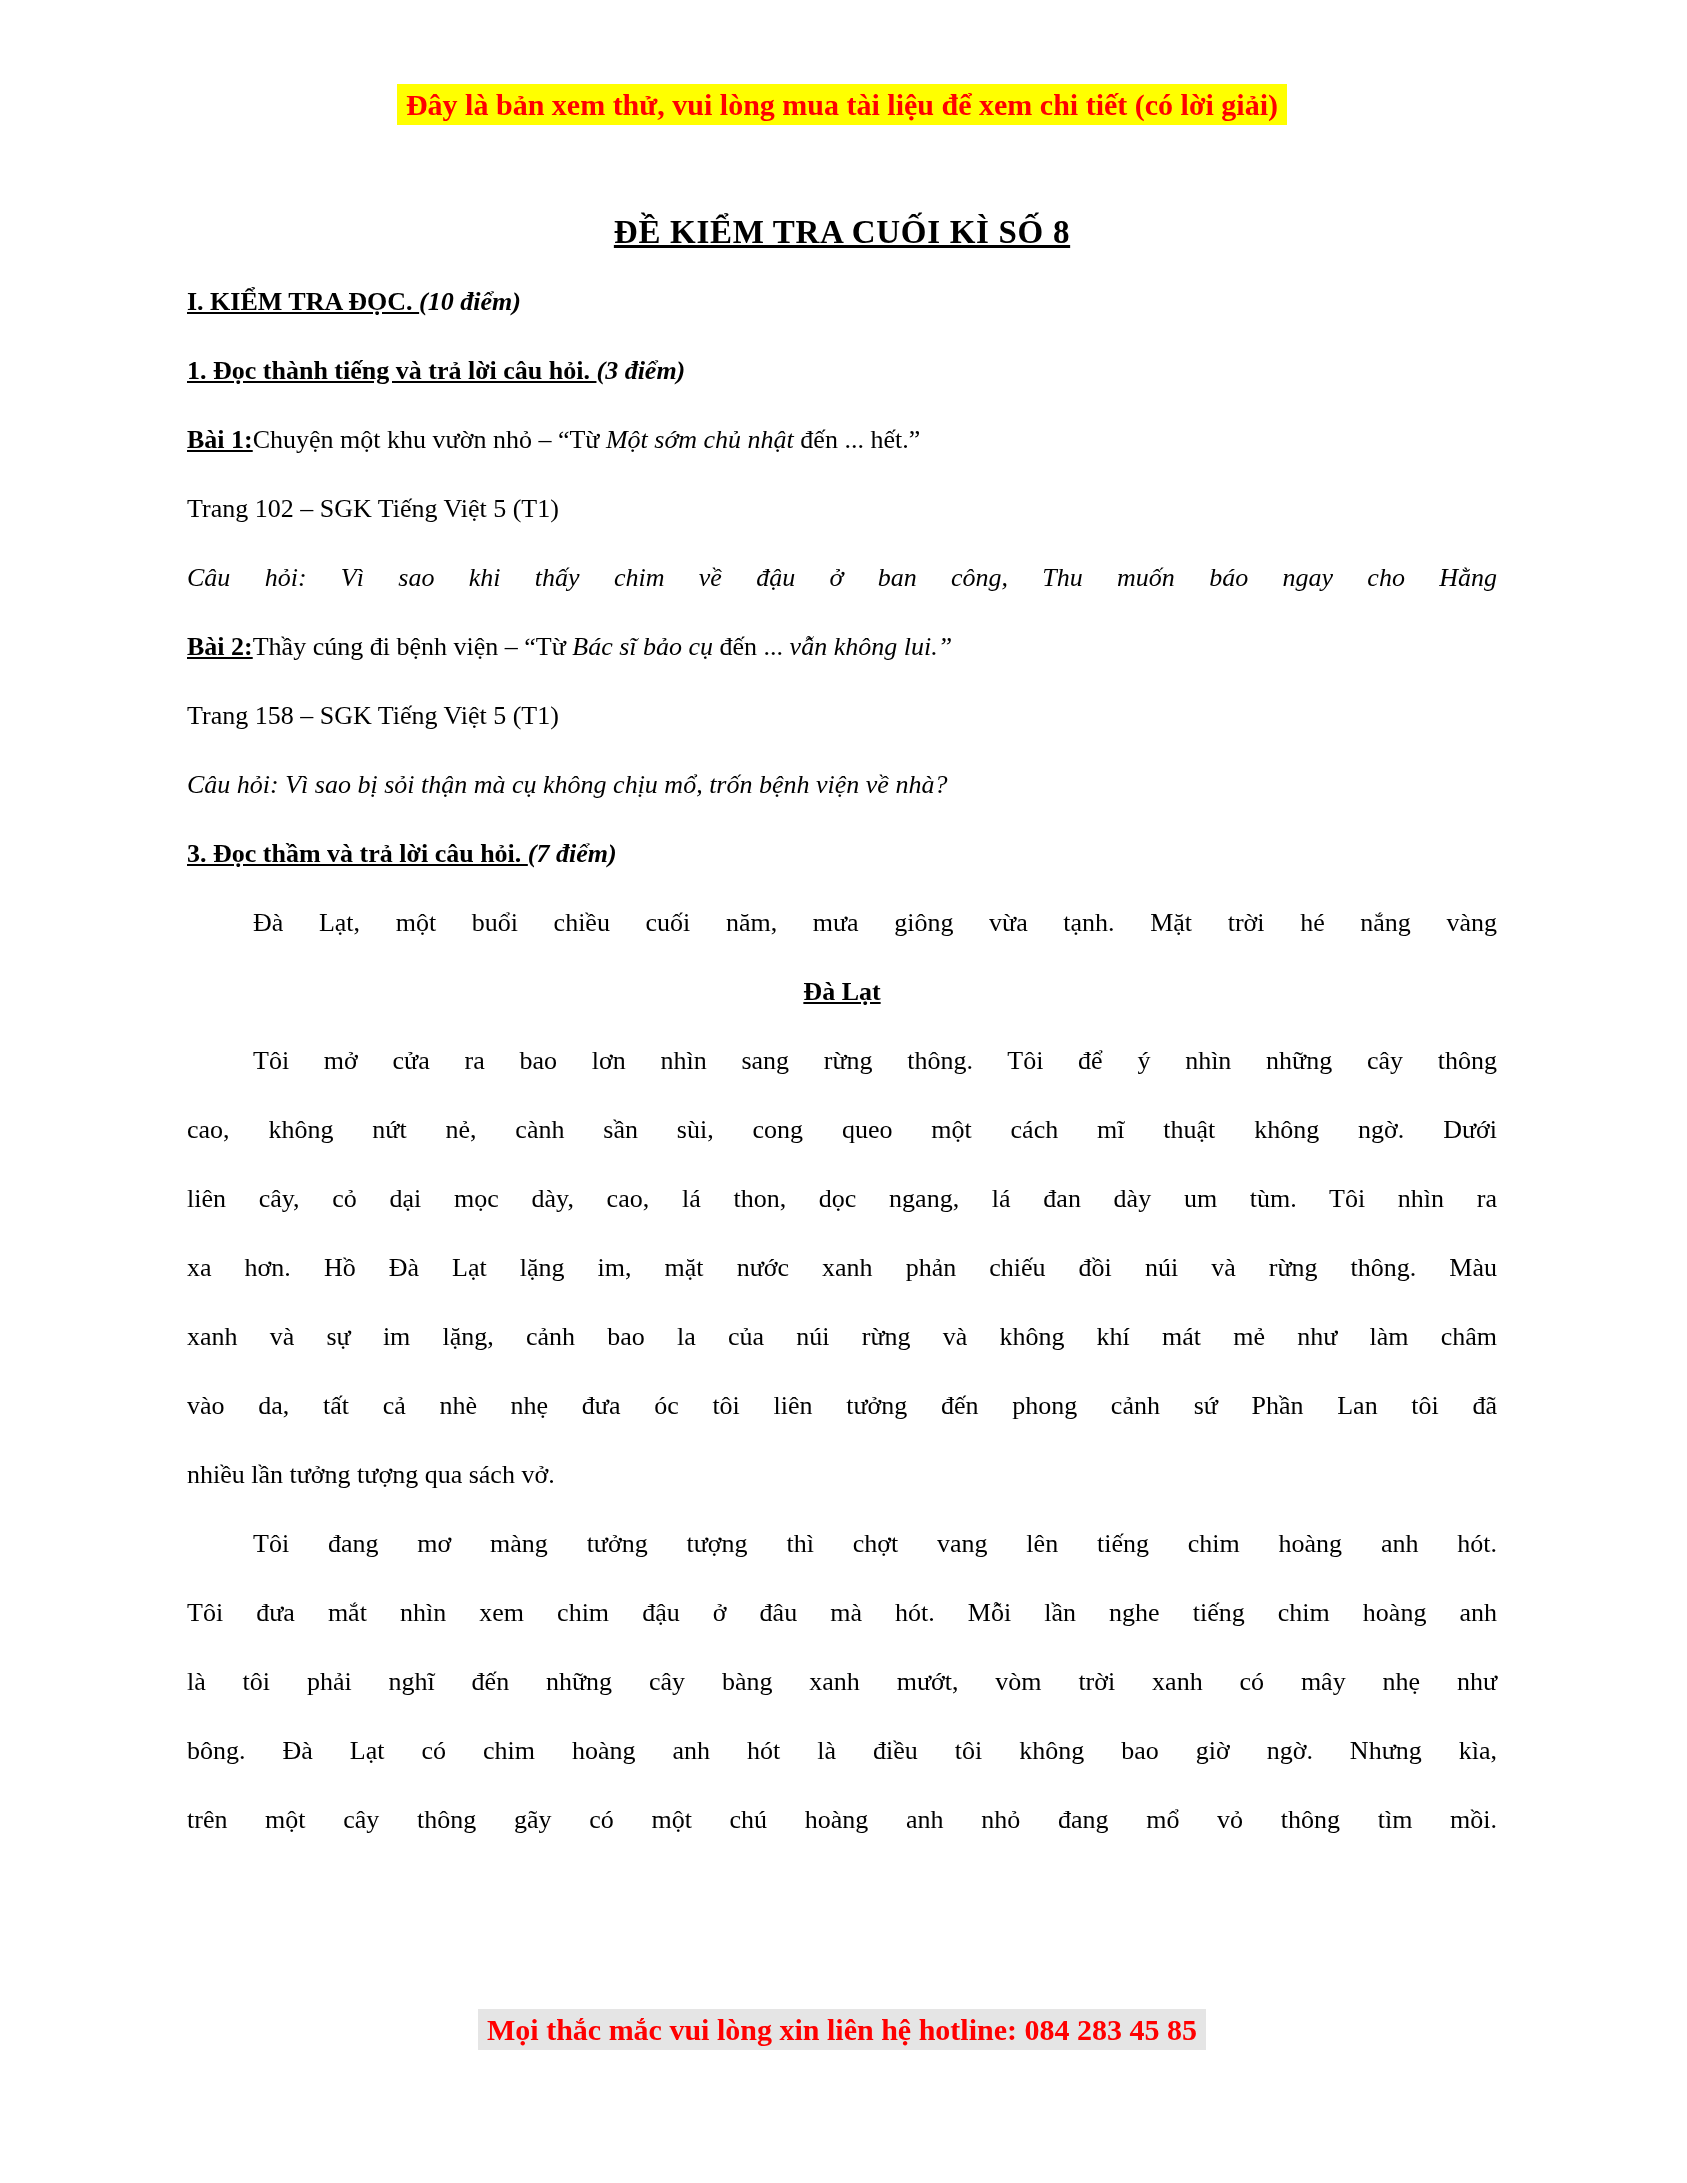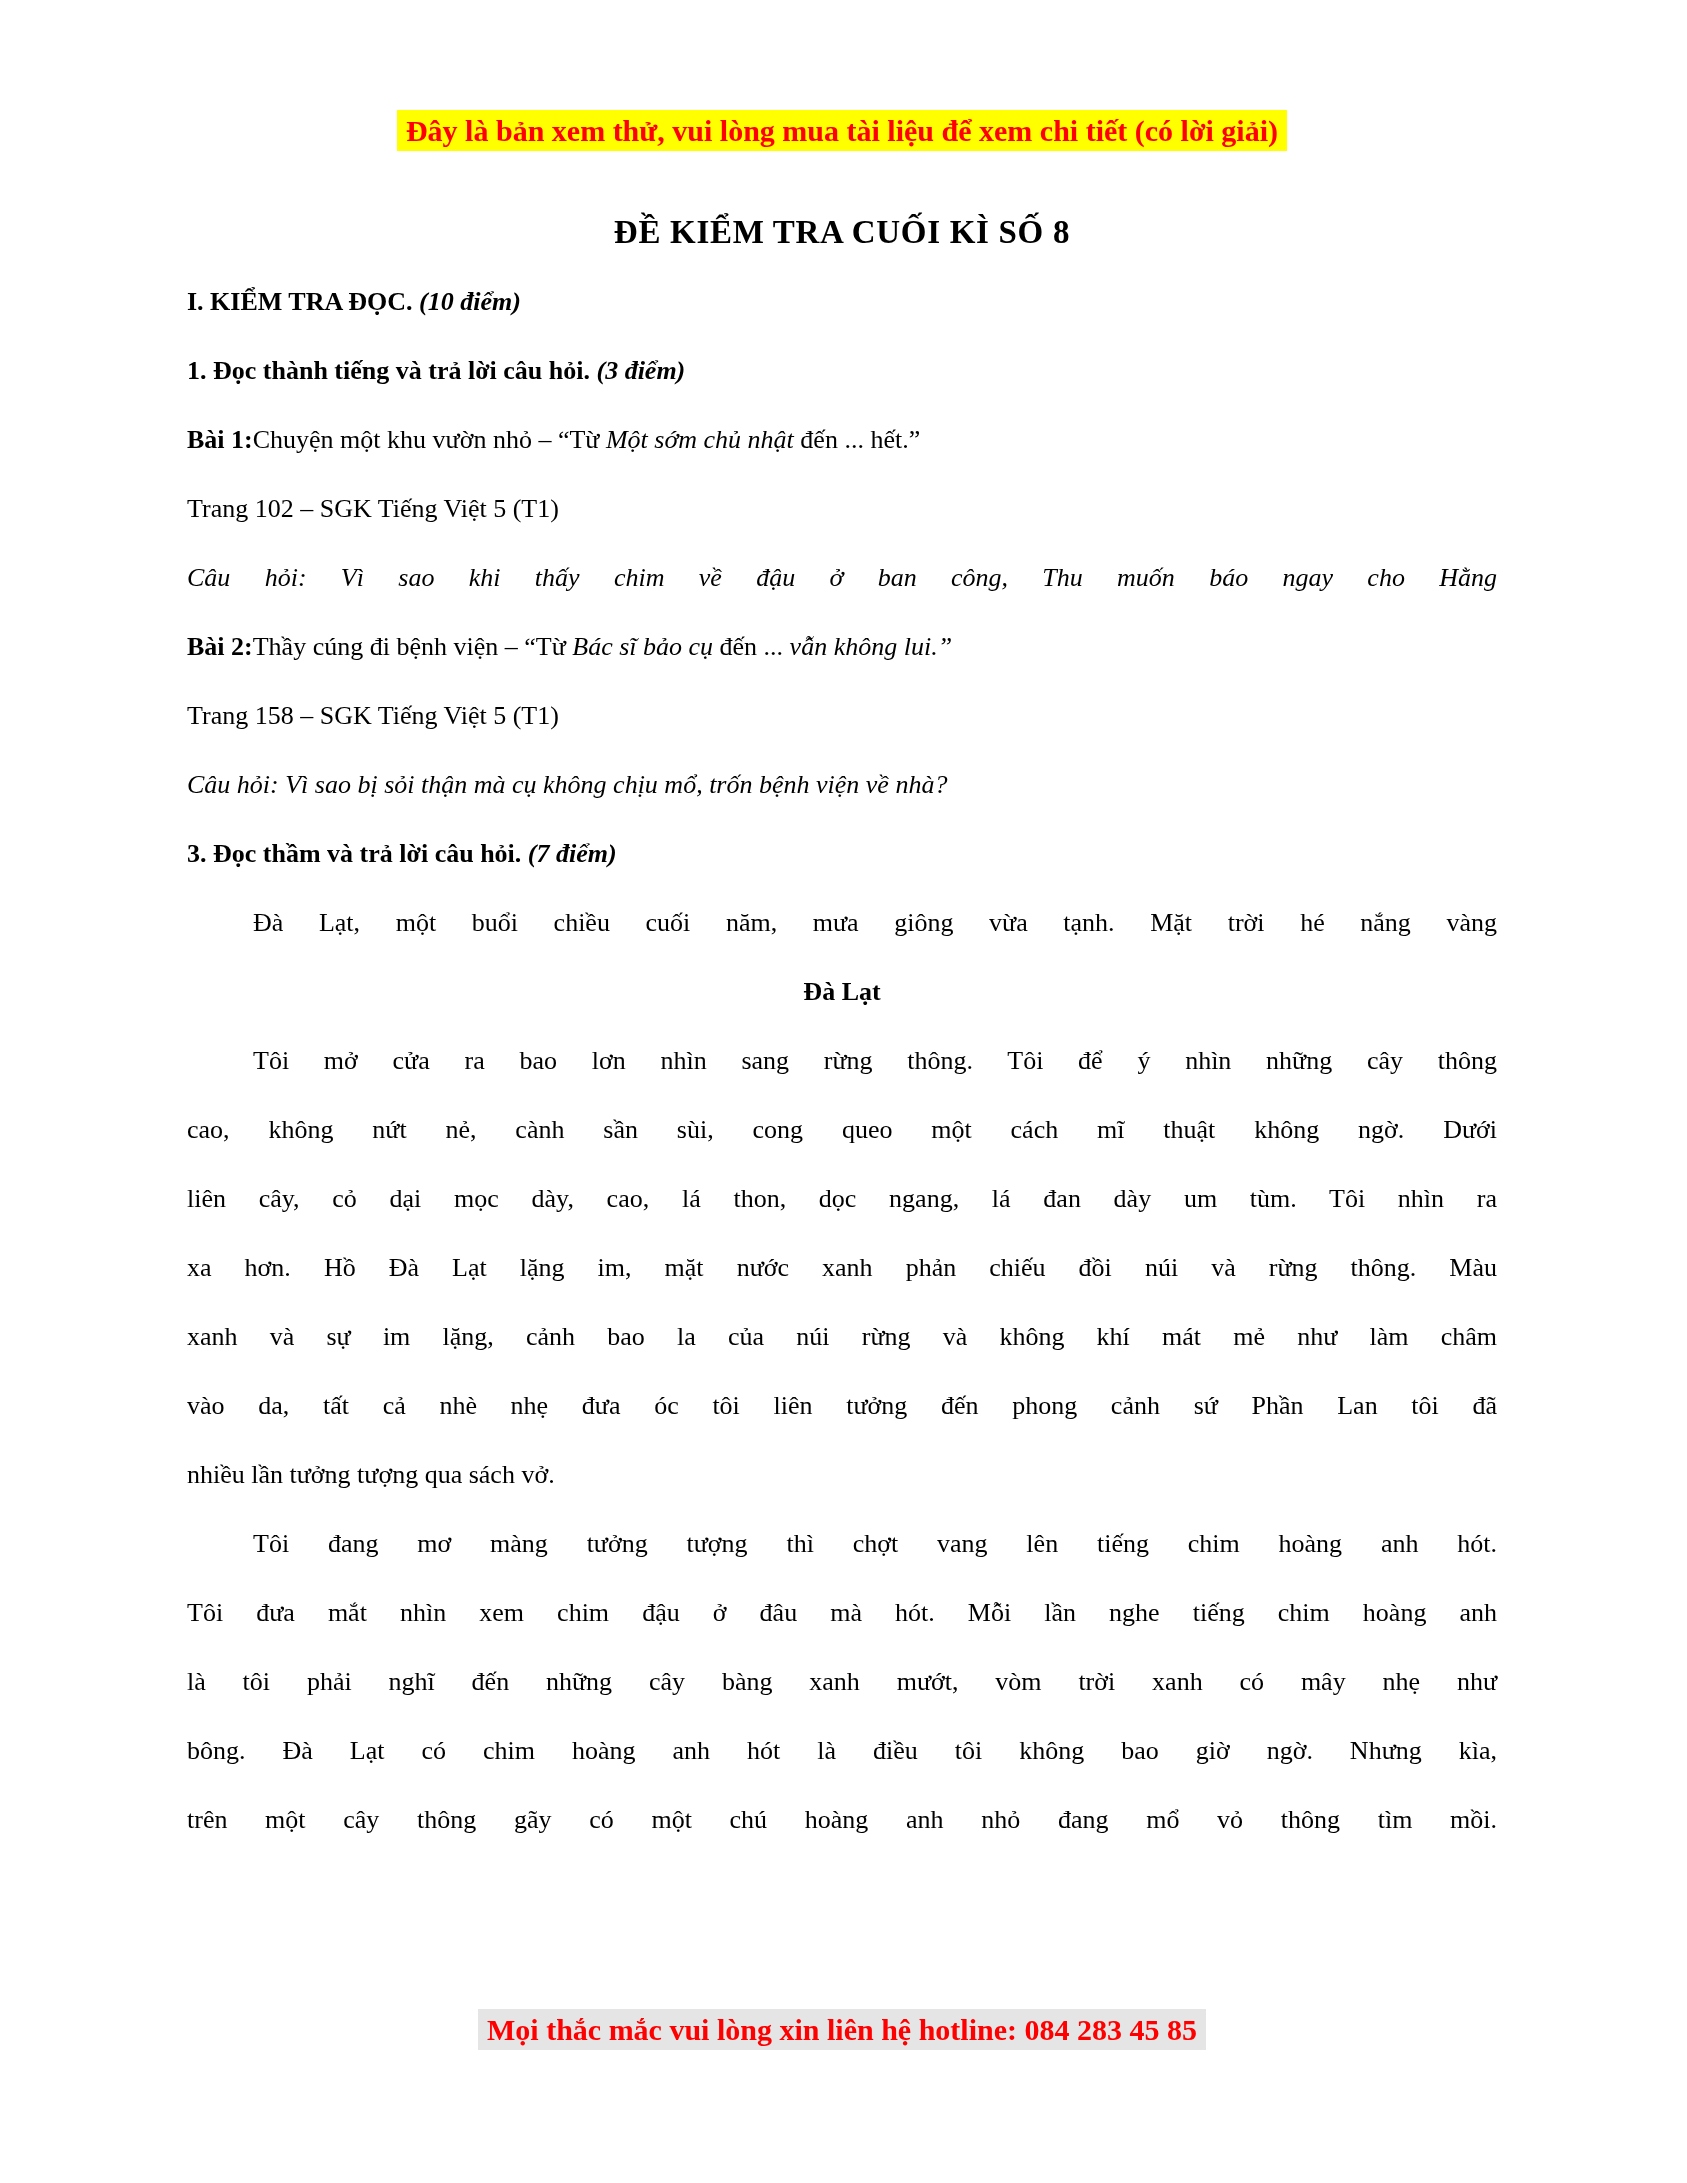--- a/index.html
+++ b/index.html
@@ -15,21 +15,21 @@
     font-family: "Liberation Serif", "DejaVu Serif", serif;
     color: #000000;
     overflow: hidden;
   }
   .banner {
     position: absolute;
     left: 187px;
     width: 1310px;
     text-align: center;
   }
-  .banner-top { top: 110px; }
+  .banner-top { top: 84px; }
   .banner-bottom { top: 2009px; }
   .banner .hl {
     display: inline-block;
     font-weight: 700;
     font-size: 30px;
     line-height: 41px;
     padding: 0 9.3px;
     white-space: nowrap;
   }
   .doc-body {
@@ -46,21 +46,21 @@
   }
   .line.left    { text-align: left; }
   .line.center  { text-align: center; }
   .line.justify {
     text-align: justify;
     text-align-last: justify;
   }
   .line.indent  { text-indent: 66px; }
   .line.title   { font-size: 33px; letter-spacing: 0.7px; }
   .s-r  { font-weight: 400; font-style: normal; }
-  .s-b  { font-weight: 700; }
+  .s-b  { font-weight: 700; text-decoration: underline; }
   .s-i  { font-style: italic; }
   .s-bi { font-weight: 700; font-style: italic; }
 </style>
 </head>
 <body>
 
 <div class="page">
 
   <div class="banner banner-top">
     <span class="hl" style="color: rgb(255, 0, 0); background: rgb(255, 255, 0);">Đây là bản xem thử, vui lòng mua tài liệu để xem chi tiết (có lời giải)</span>

